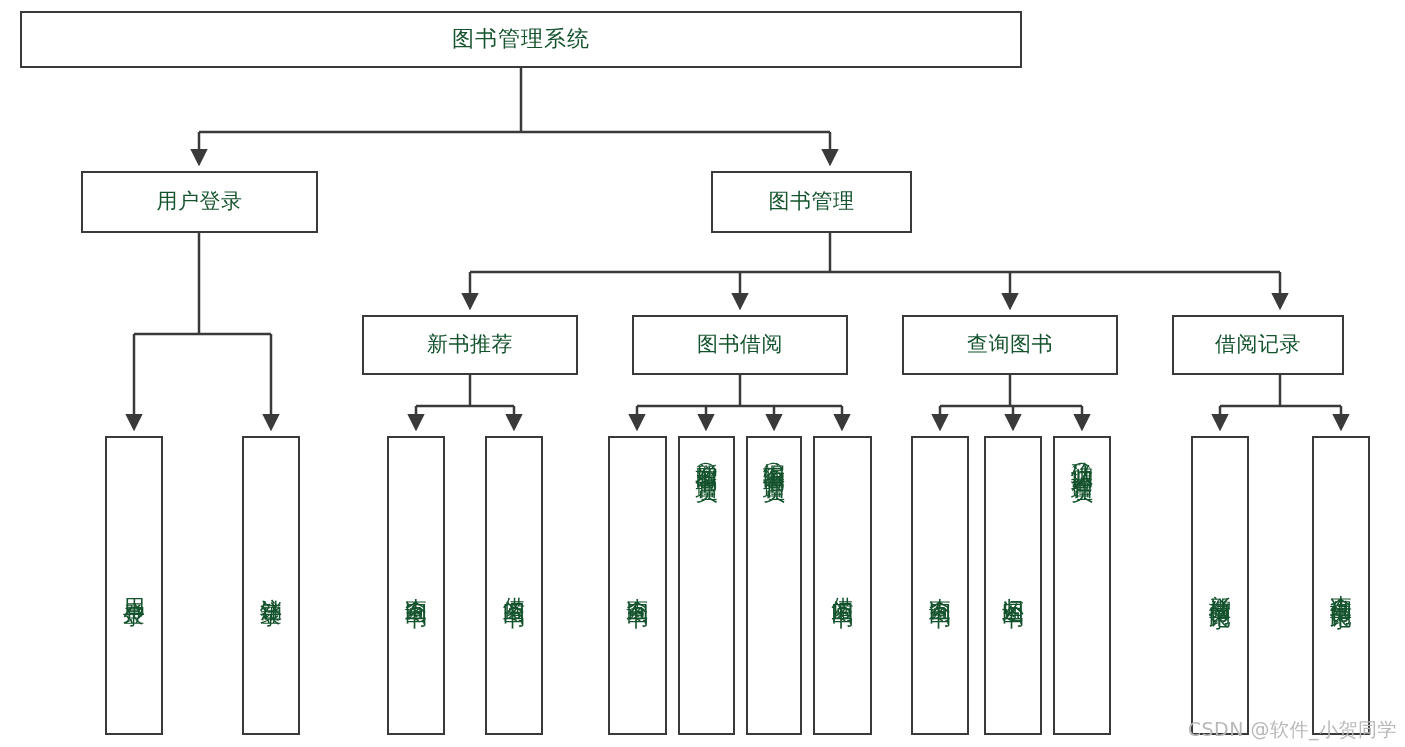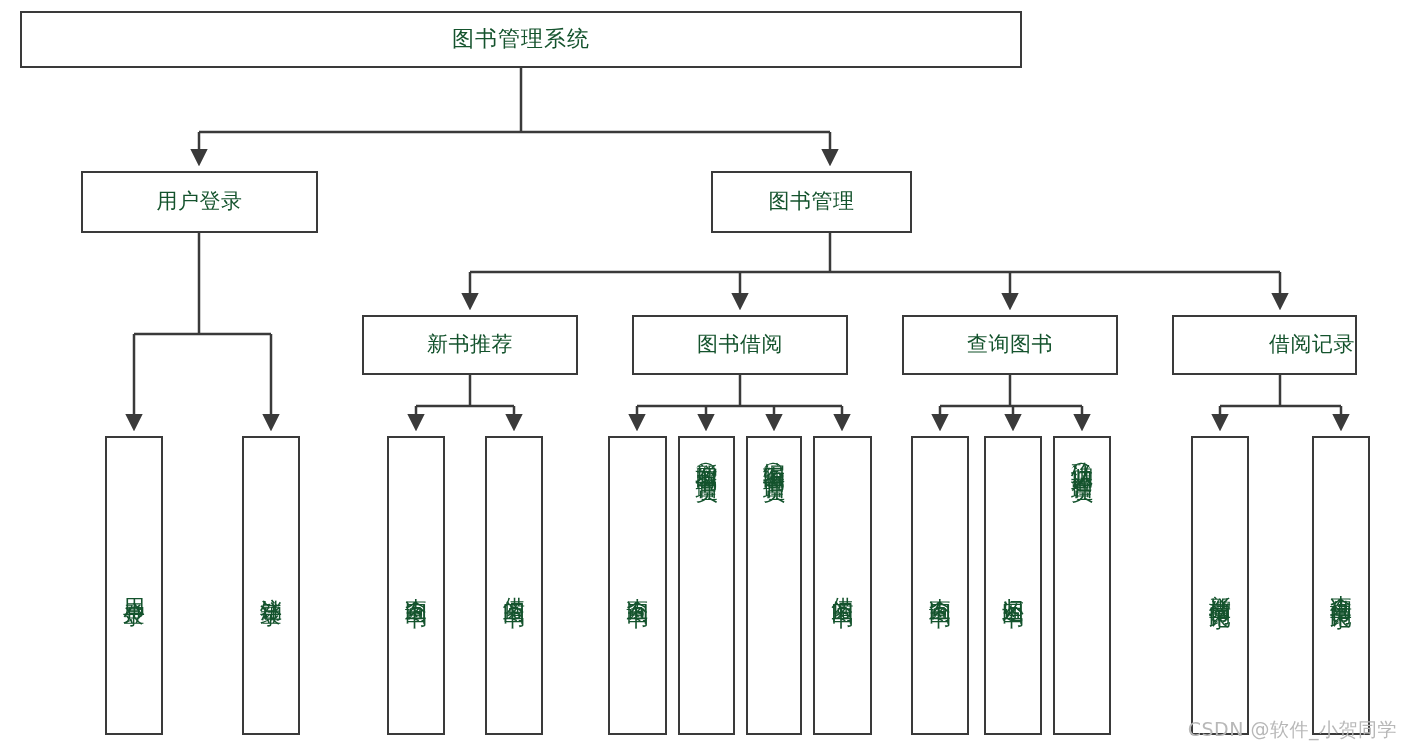--- a/index.html
+++ b/index.html
@@ -148,21 +148,21 @@
 
   <div class="node h" style="left:362px; top:315px; width:216px; height:60px;font-family:Liberation Serif, serif;">
     <span class="lbl">新书推荐</span>
   </div>
   <div class="node h" style="left:632px; top:315px; width:216px; height:60px;">
     <span class="lbl">图书借阅</span>
   </div>
   <div class="node h" style="left:902px; top:315px; width:216px; height:60px;">
     <span class="lbl">查询图书</span>
   </div>
-  <div class="node h" style="left:1172px; top:315px; width:185px; height:60px;justify-content:flex-end;">
+  <div class="node h" style="left:1172px; top:315px; width:172px; height:60px;">
     <span class="lbl">借阅记录</span>
   </div>
 
   <div class="node v centered" style="left:105px; top:436px; width:58px; height:299px;">
     <span class="lbl">用户登录</span>
   </div>
   <div class="node v centered" style="left:242px; top:436px; width:58px; height:299px;">
     <span class="lbl">注销登录</span>
   </div>
 

